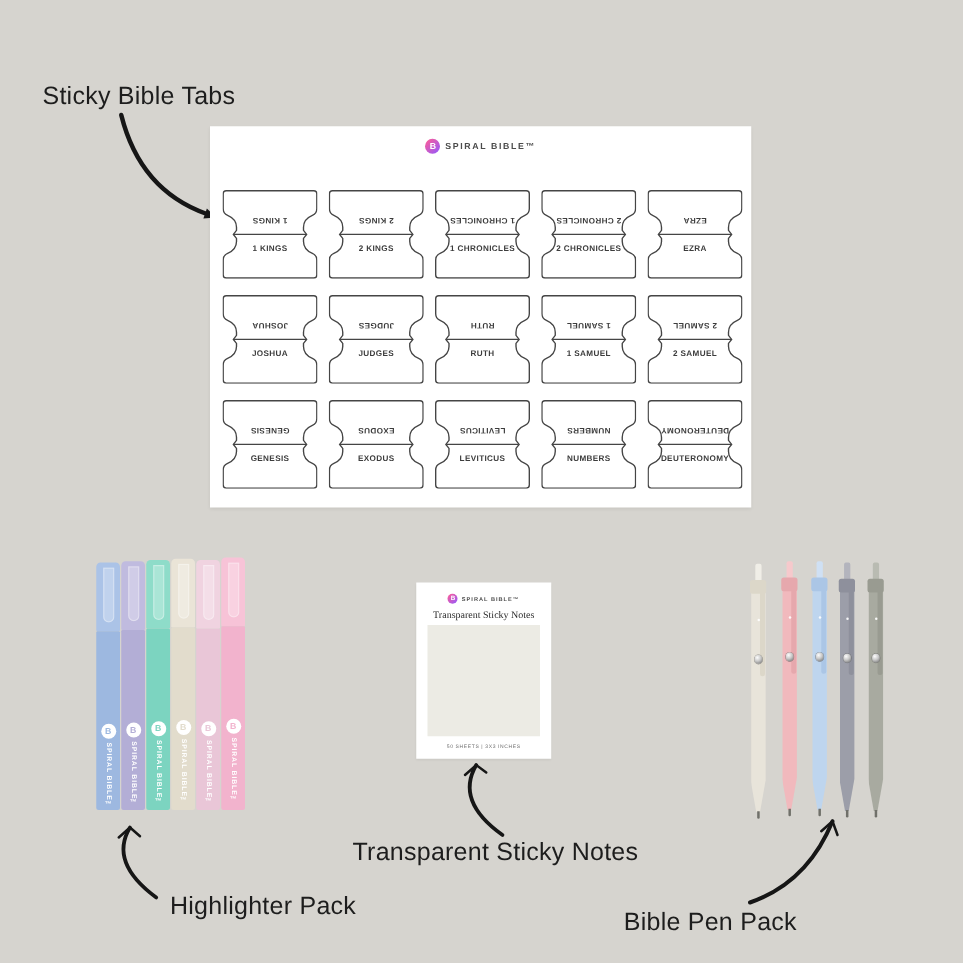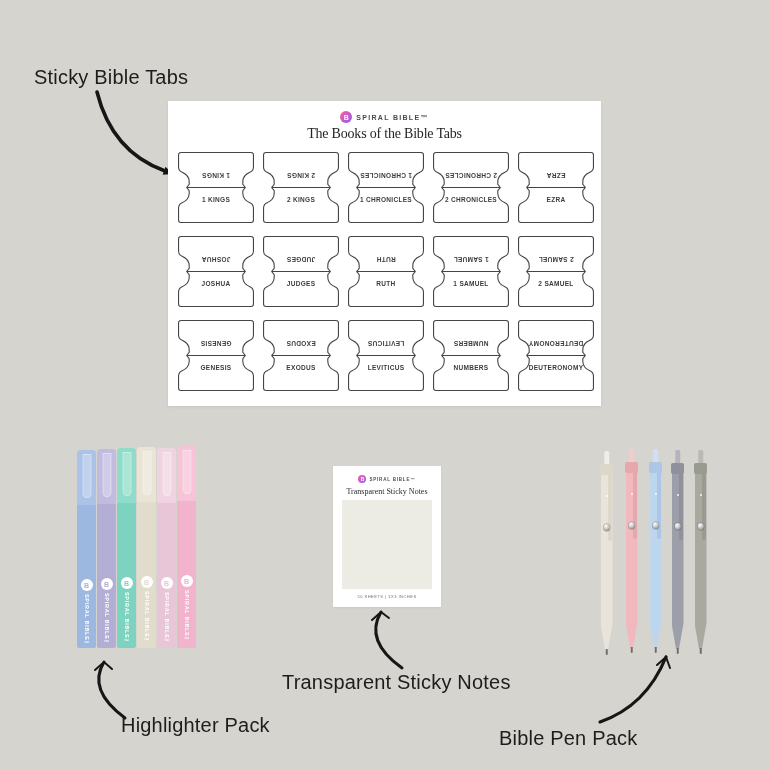--- a/index.html
+++ b/index.html
@@ -2,21 +2,21 @@
 <html><head>
 <meta charset="utf-8">
 <style>
   html,body{margin:0;padding:0;background:#d6d4cf;}
   .canvas{position:relative;width:770px;height:770px;background:#d6d4cf;overflow:hidden;
           font-family:"Liberation Sans",sans-serif;}
 
   
   .annot{position:absolute;font-size:20px;color:#1d1d1d;letter-spacing:.2px;white-space:nowrap;}
   .annot-tabs{left:34px;top:66px;}
-  .annot-hl{left:121px;top:714px;}
+  .annot-hl{left:136px;top:714px;}
   .annot-sticky{left:282px;top:671px;}
   .annot-pen{left:499px;top:727px;}
 
   
   .arrows{position:absolute;left:0;top:0;width:770px;height:770px;pointer-events:none;}
 
   
   .sheet{position:absolute;left:168px;top:101px;width:433px;height:305px;background:#ffffff;
          box-shadow:0 1px 3px rgba(0,0,0,.07);}
   .brand-row{display:flex;align-items:center;justify-content:center;gap:4px;padding-top:10px;}
@@ -99,21 +99,20 @@
     </g>
   </svg>
 
   <div class="sheet">
     <div class="brand-row">
       <span class="logo-circle" style="background: linear-gradient(135deg, rgb(242, 92, 162) 15%, rgb(155, 89, 245) 90%);">
           <span class="logo-letter">B</span>
         </span>
       <span class="brand-text">SPIRAL BIBLE™</span>
     </div>
-    <div class="sheet-title">The Books of the Bible Tabs</div>
     <div class="tab-grid">
         <div class="tab" style="left: 0px; top: 0px;">
     <svg viewBox="0 0 76 71" width="76" height="71">
       <path fill="#ffffff" stroke="#454545" stroke-width="1.1" d="M3,0.55 H73 Q75.45,0.55 75.45,3 V15 Q75.45,18.8 71.9,20.3 C66.5,22.6 64.8,25.8 64.8,29.8 V32.3 L67.3,35.5 L64.8,38.7 V41.2 C64.8,45.2 66.5,48.4 71.9,50.7 Q75.45,52.2 75.45,56 V68 Q75.45,70.45 73,70.45 H3 Q0.55,70.45 0.55,68 V56 Q0.55,52.2 4.1,50.7 C9.5,48.4 11.2,45.2 11.2,41.2 V38.7 L8.7,35.5 L11.2,32.3 V29.8 C11.2,25.8 9.5,22.6 4.1,20.3 Q0.55,18.8 0.55,15 V3 Q0.55,0.55 3,0.55 Z"></path>
       <line x1="9" y1="35.5" x2="67" y2="35.5" stroke="#454545" stroke-width="1"></line>
     </svg>
     <div class="tab-top">1 KINGS</div>
     <div class="tab-bottom">1 KINGS</div>
   </div>
         <div class="tab" style="left: 85px; top: 0px;">

